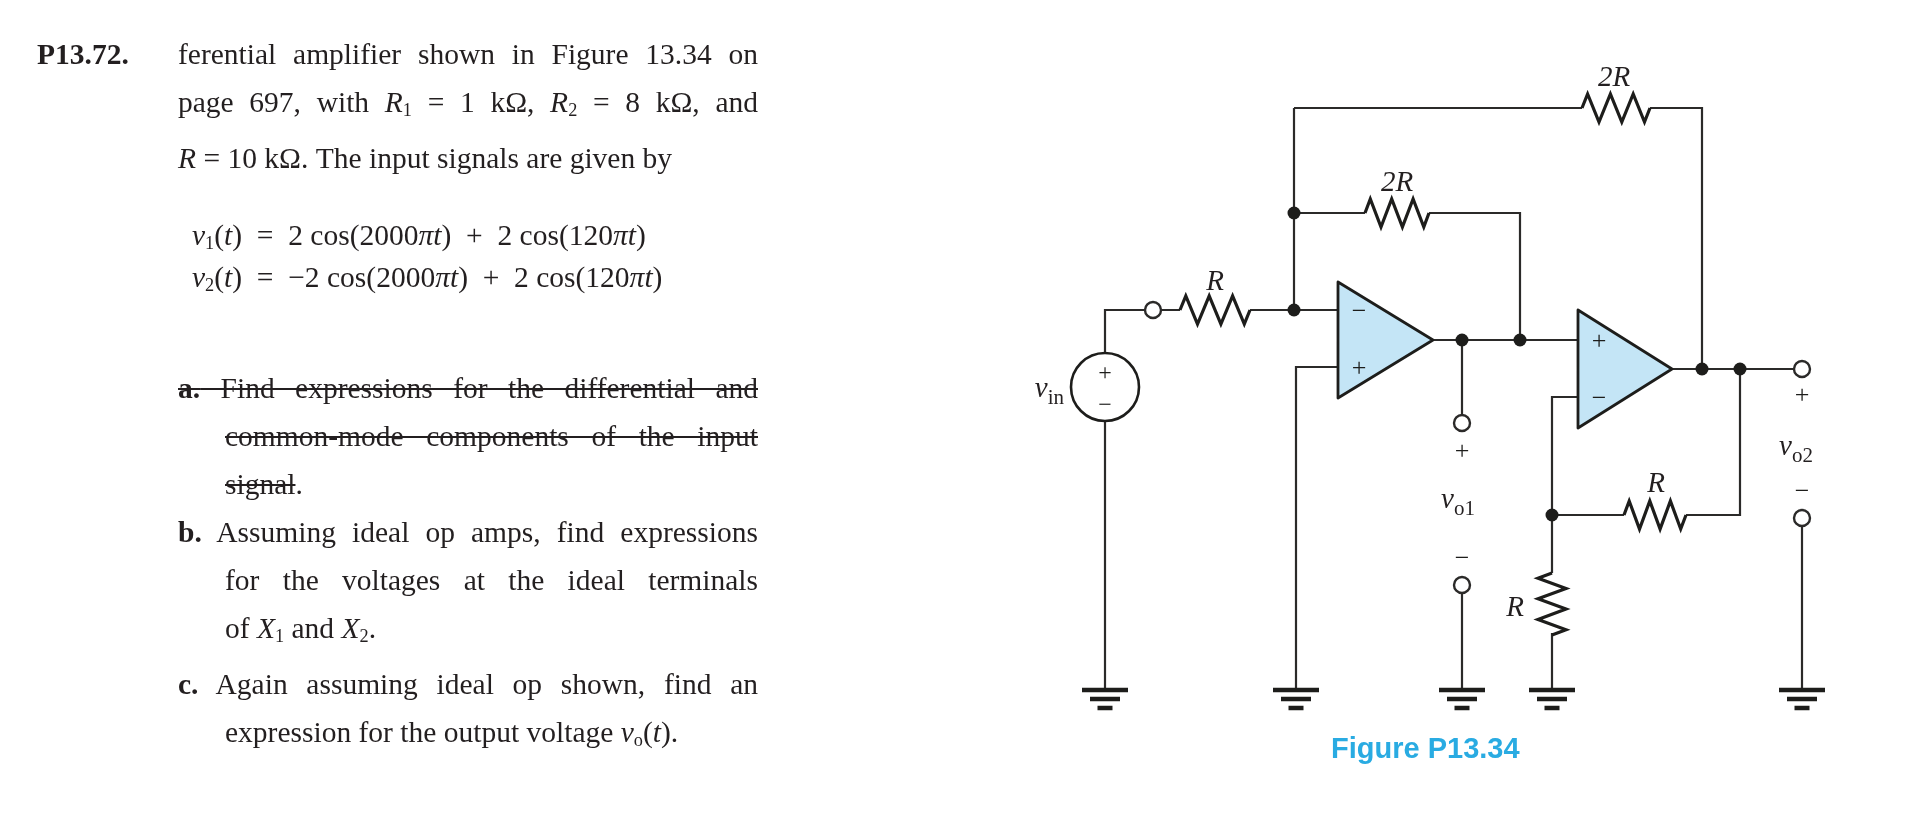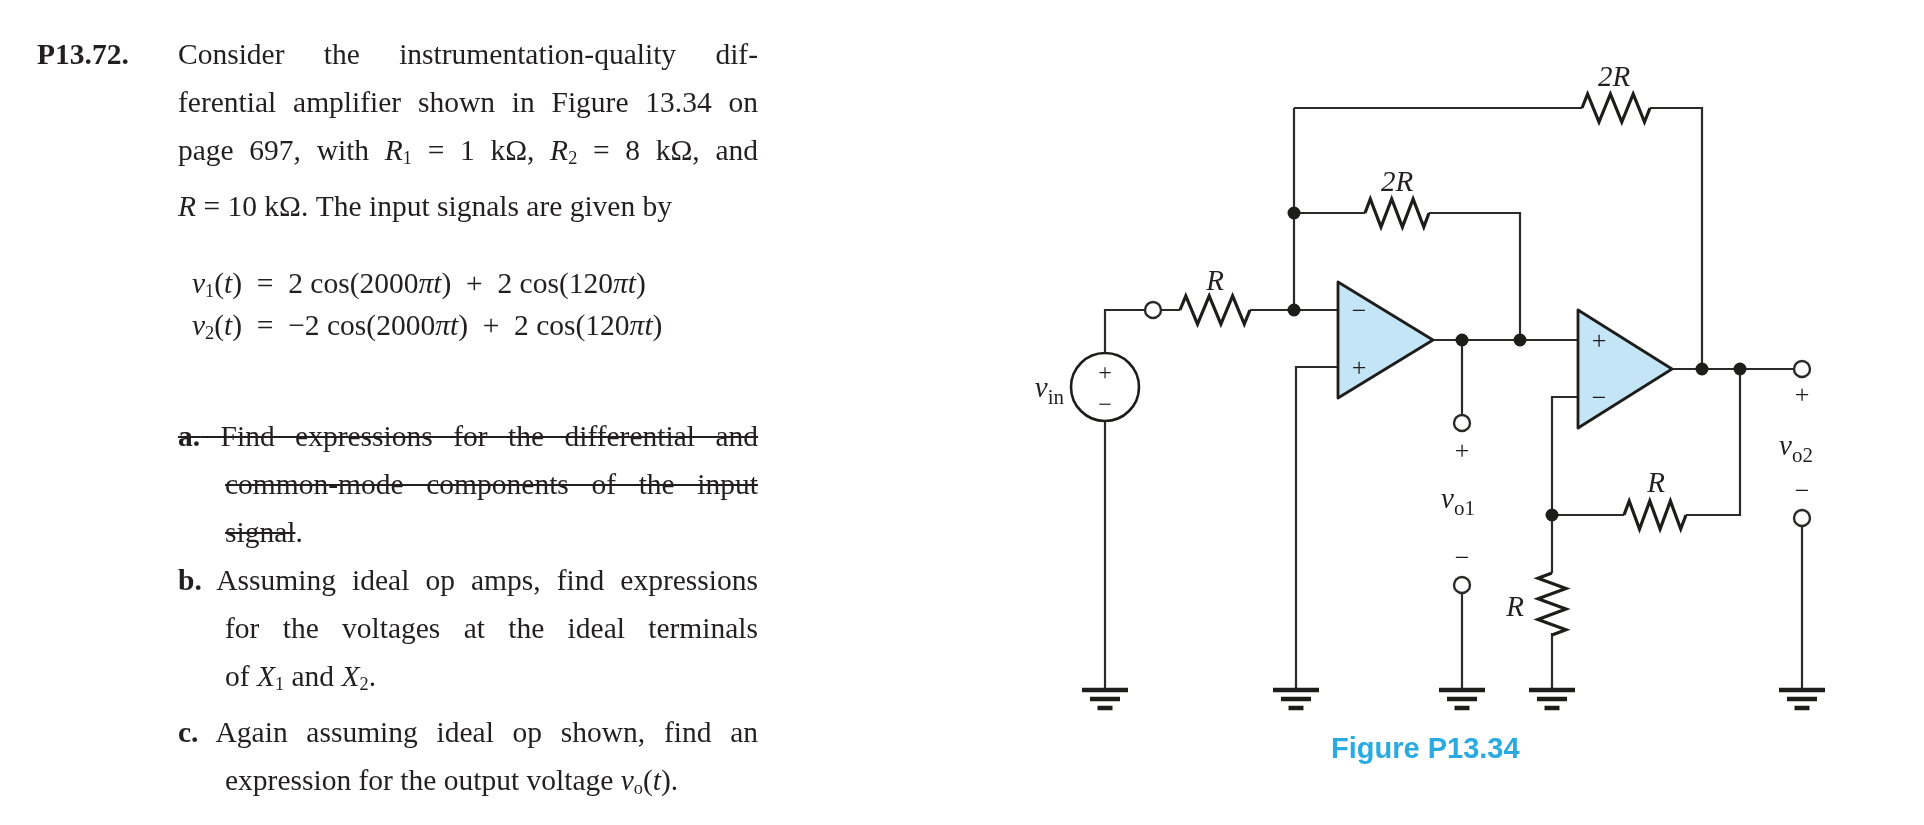--- a/index.html
+++ b/index.html
@@ -37,21 +37,20 @@
 </style>
 </head>
 <body>
 
 <div class="page">
 
   <div class="doc">
     <span class="pnum">P13.72.</span>
     <div class="body">
       <div class="intro">
-          <div class="tline just"><span>Consider the instrumentation-quality dif-</span></div>
           <div class="tline just"><span>ferential amplifier shown in Figure 13.34 on</span></div>
           <div class="tline just"><span>page 697, with </span><span class="st-i">R</span><span class="st-s">1</span><span> = 1 kΩ, </span><span class="st-i">R</span><span class="st-s">2</span><span> = 8 kΩ, and</span></div>
           <div class="tline"><span class="st-i">R</span><span> = 10 kΩ. The input signals are given by</span></div>
         </div>
       <div class="eqs">
           <div class="tline"><span class="st-i">v</span><span class="st-s">1</span><span>(</span><span class="st-i">t</span><span>)  =  2 cos(2000</span><span class="st-i">πt</span><span>)  +  2 cos(120</span><span class="st-i">πt</span><span>)</span></div>
           <div class="tline"><span class="st-i">v</span><span class="st-s">2</span><span>(</span><span class="st-i">t</span><span>)  =  −2 cos(2000</span><span class="st-i">πt</span><span>)  +  2 cos(120</span><span class="st-i">πt</span><span>)</span></div>
         </div>
       <div class="item item-a">
           <div class="tline just"><span class="st-b st-x">a.</span><span class="st-x"> Find expressions for the differential and</span></div>

